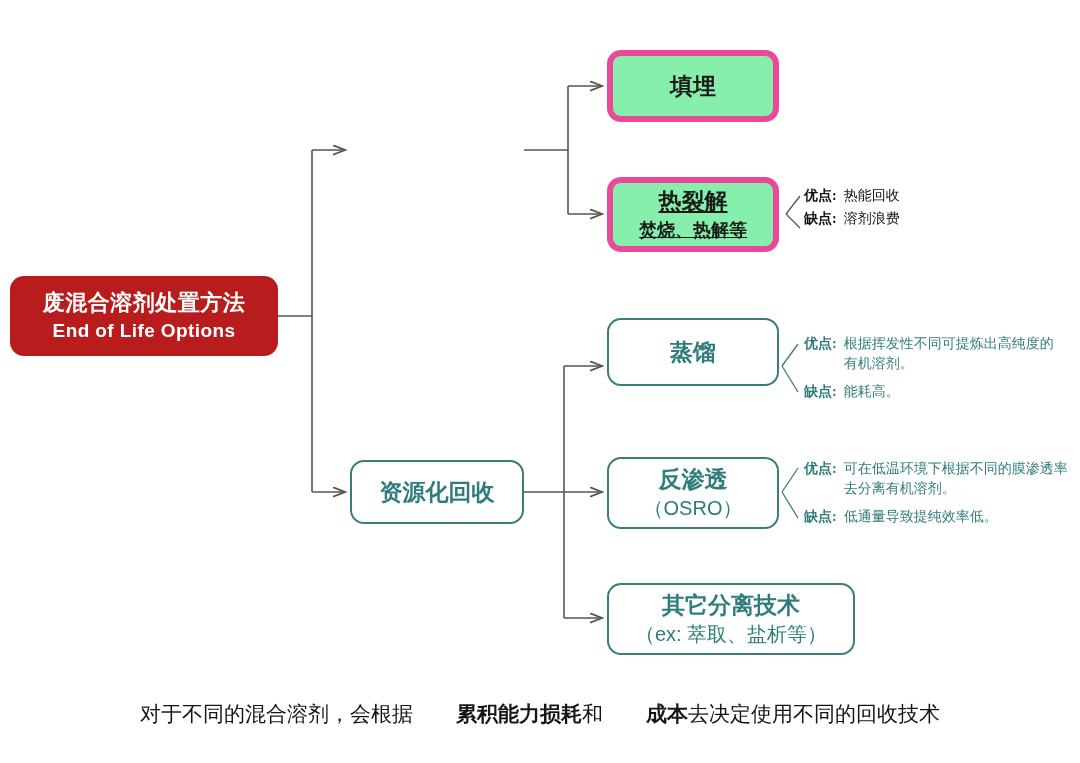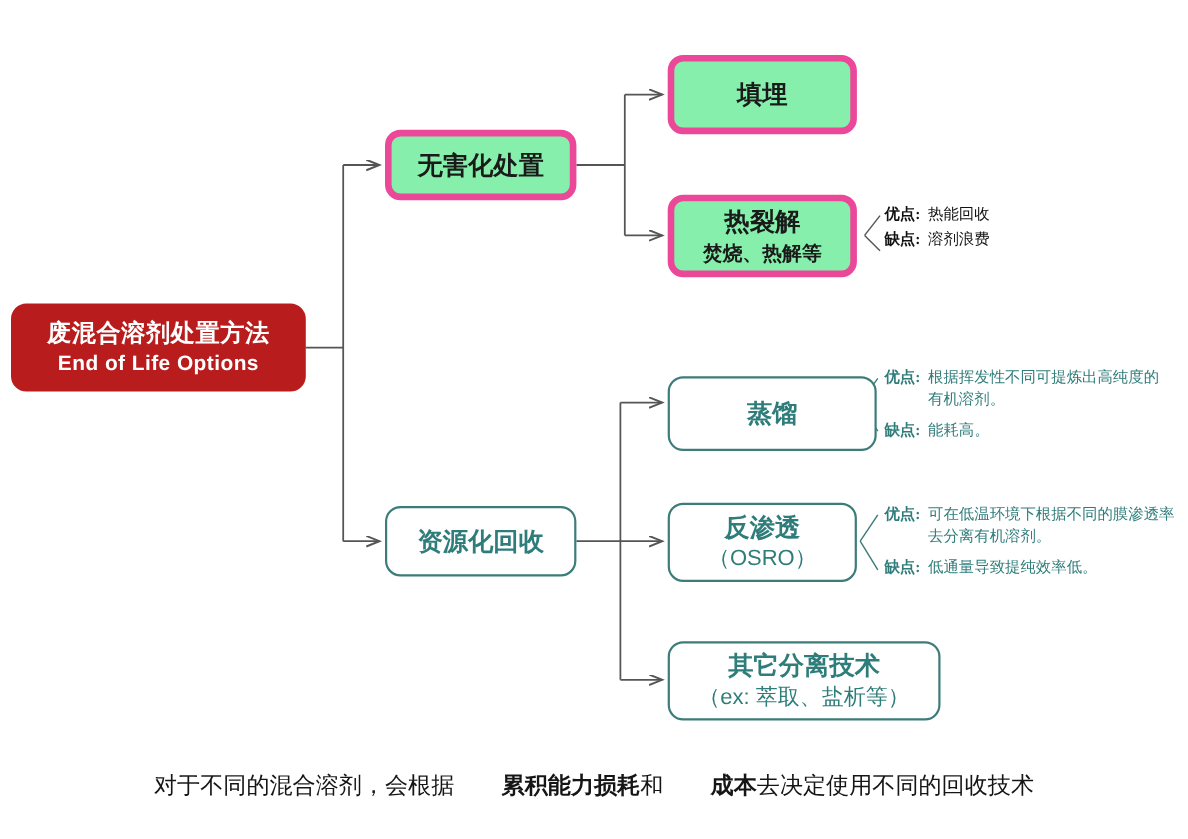--- a/index.html
+++ b/index.html
@@ -196,38 +196,35 @@
 
     <path d="M782,492 L798,468" stroke="#3c7c7a" stroke-width="1.3" fill="none"></path>
     <path d="M782,492 L798,518" stroke="#3c7c7a" stroke-width="1.3" fill="none"></path>
   </svg>
 
   <div class="node node-root" style="left:10px; top:276px; width:268px; height:80px;">
     <div class="root-title-cn">废混合溶剂处置方法</div>
     <div class="root-title-en">End of Life Options</div>
   </div>
 
-  <div class="node node-grey" style="left:350px; top:118px; width:174px; height:64px;">
-    <div class="main">无害化处置</div>
-  </div>
 
   <div class="node node-grey" style="left:607px; top:50px; width:172px; height:72px;">
     <div class="main">填埋</div>
   </div>
 
-  <div class="node node-grey" style="left:607px; top:177px; width:172px; height:75px;">
+  <div class="node node-grey" style="left:607px; top:177px; width:172px; height:75px;text-decoration:underline;">
     <div class="main">热裂解</div>
     <div class="sub">焚烧、热解等</div>
   </div>
 
   <div class="node node-teal" style="left:350px; top:460px; width:174px; height:64px;">
     <div class="main">资源化回收</div>
   </div>
 
-  <div class="node node-teal" style="left:607px; top:342px; width:190px; height:68px;">
+  <div class="node node-teal" style="left:607px; top:318px; width:172px; height:68px;">
     <div class="main">蒸馏</div>
   </div>
 
   <div class="node node-teal" style="left:607px; top:457px; width:172px; height:72px;">
     <div class="main">反渗透</div>
     <div class="sub">（OSRO）</div>
   </div>
 
   <div class="node node-teal" style="left:607px; top:583px; width:248px; height:72px;">
     <div class="main">其它分离技术</div>

